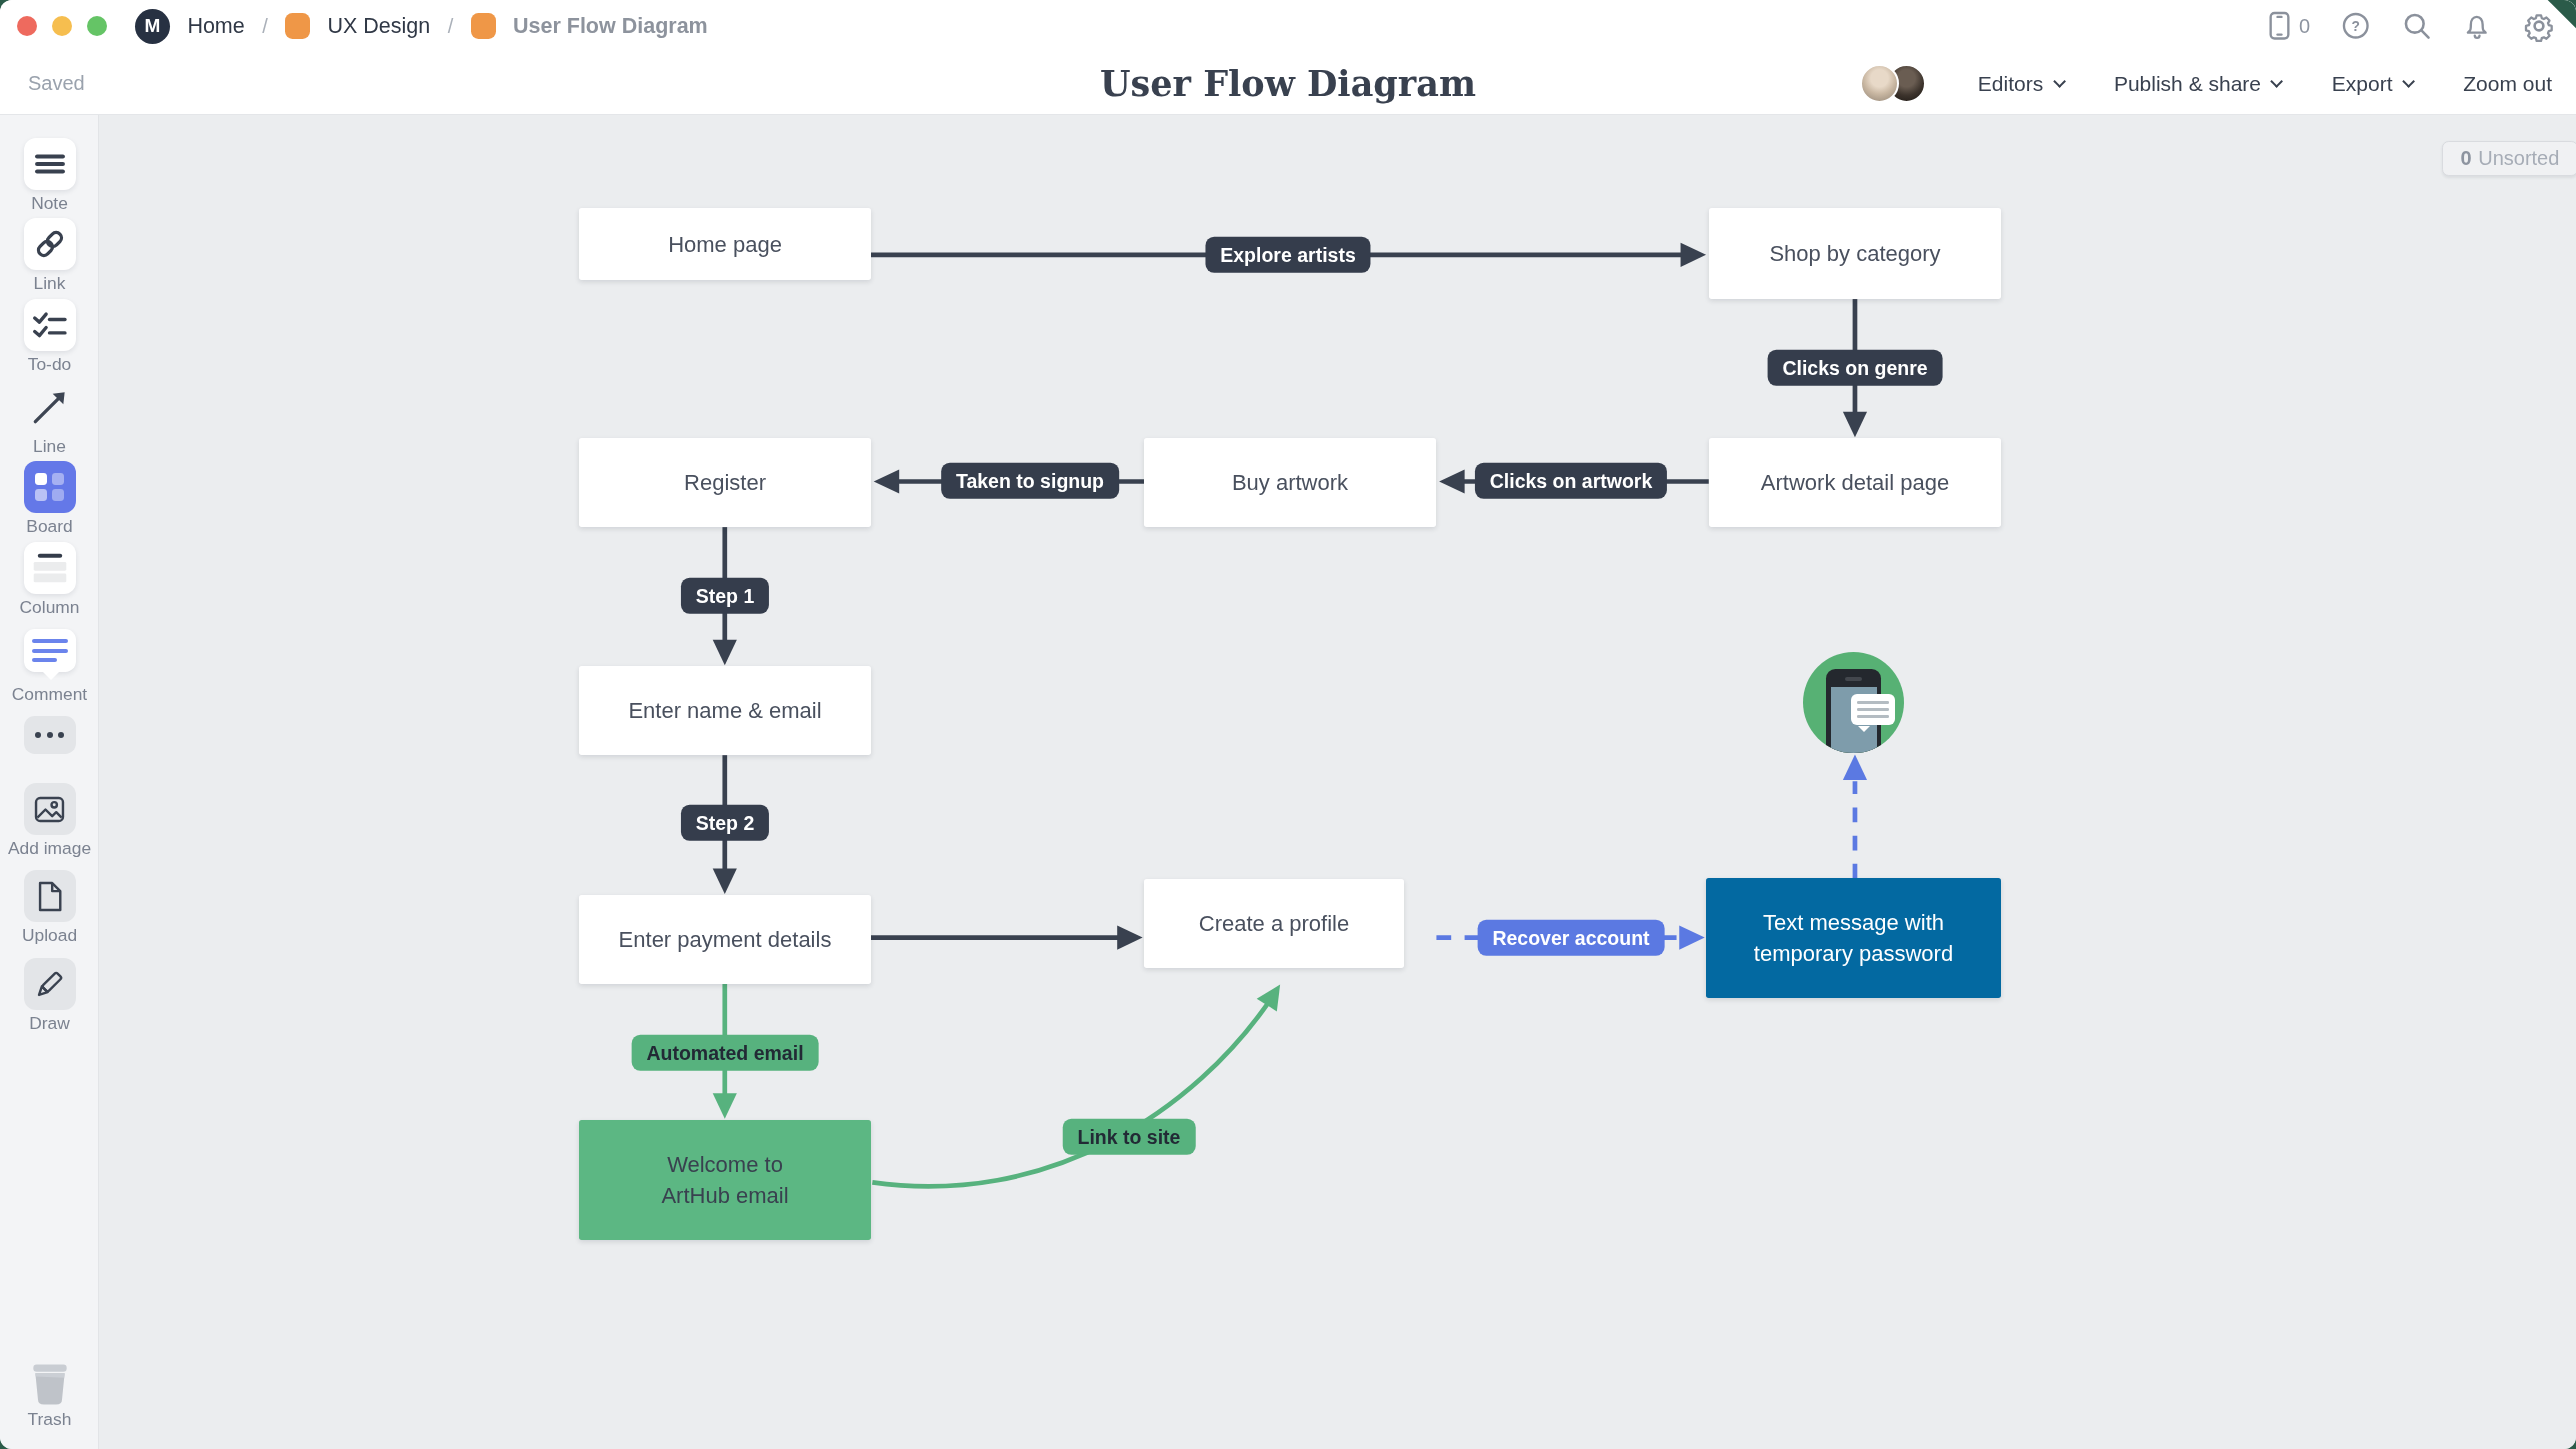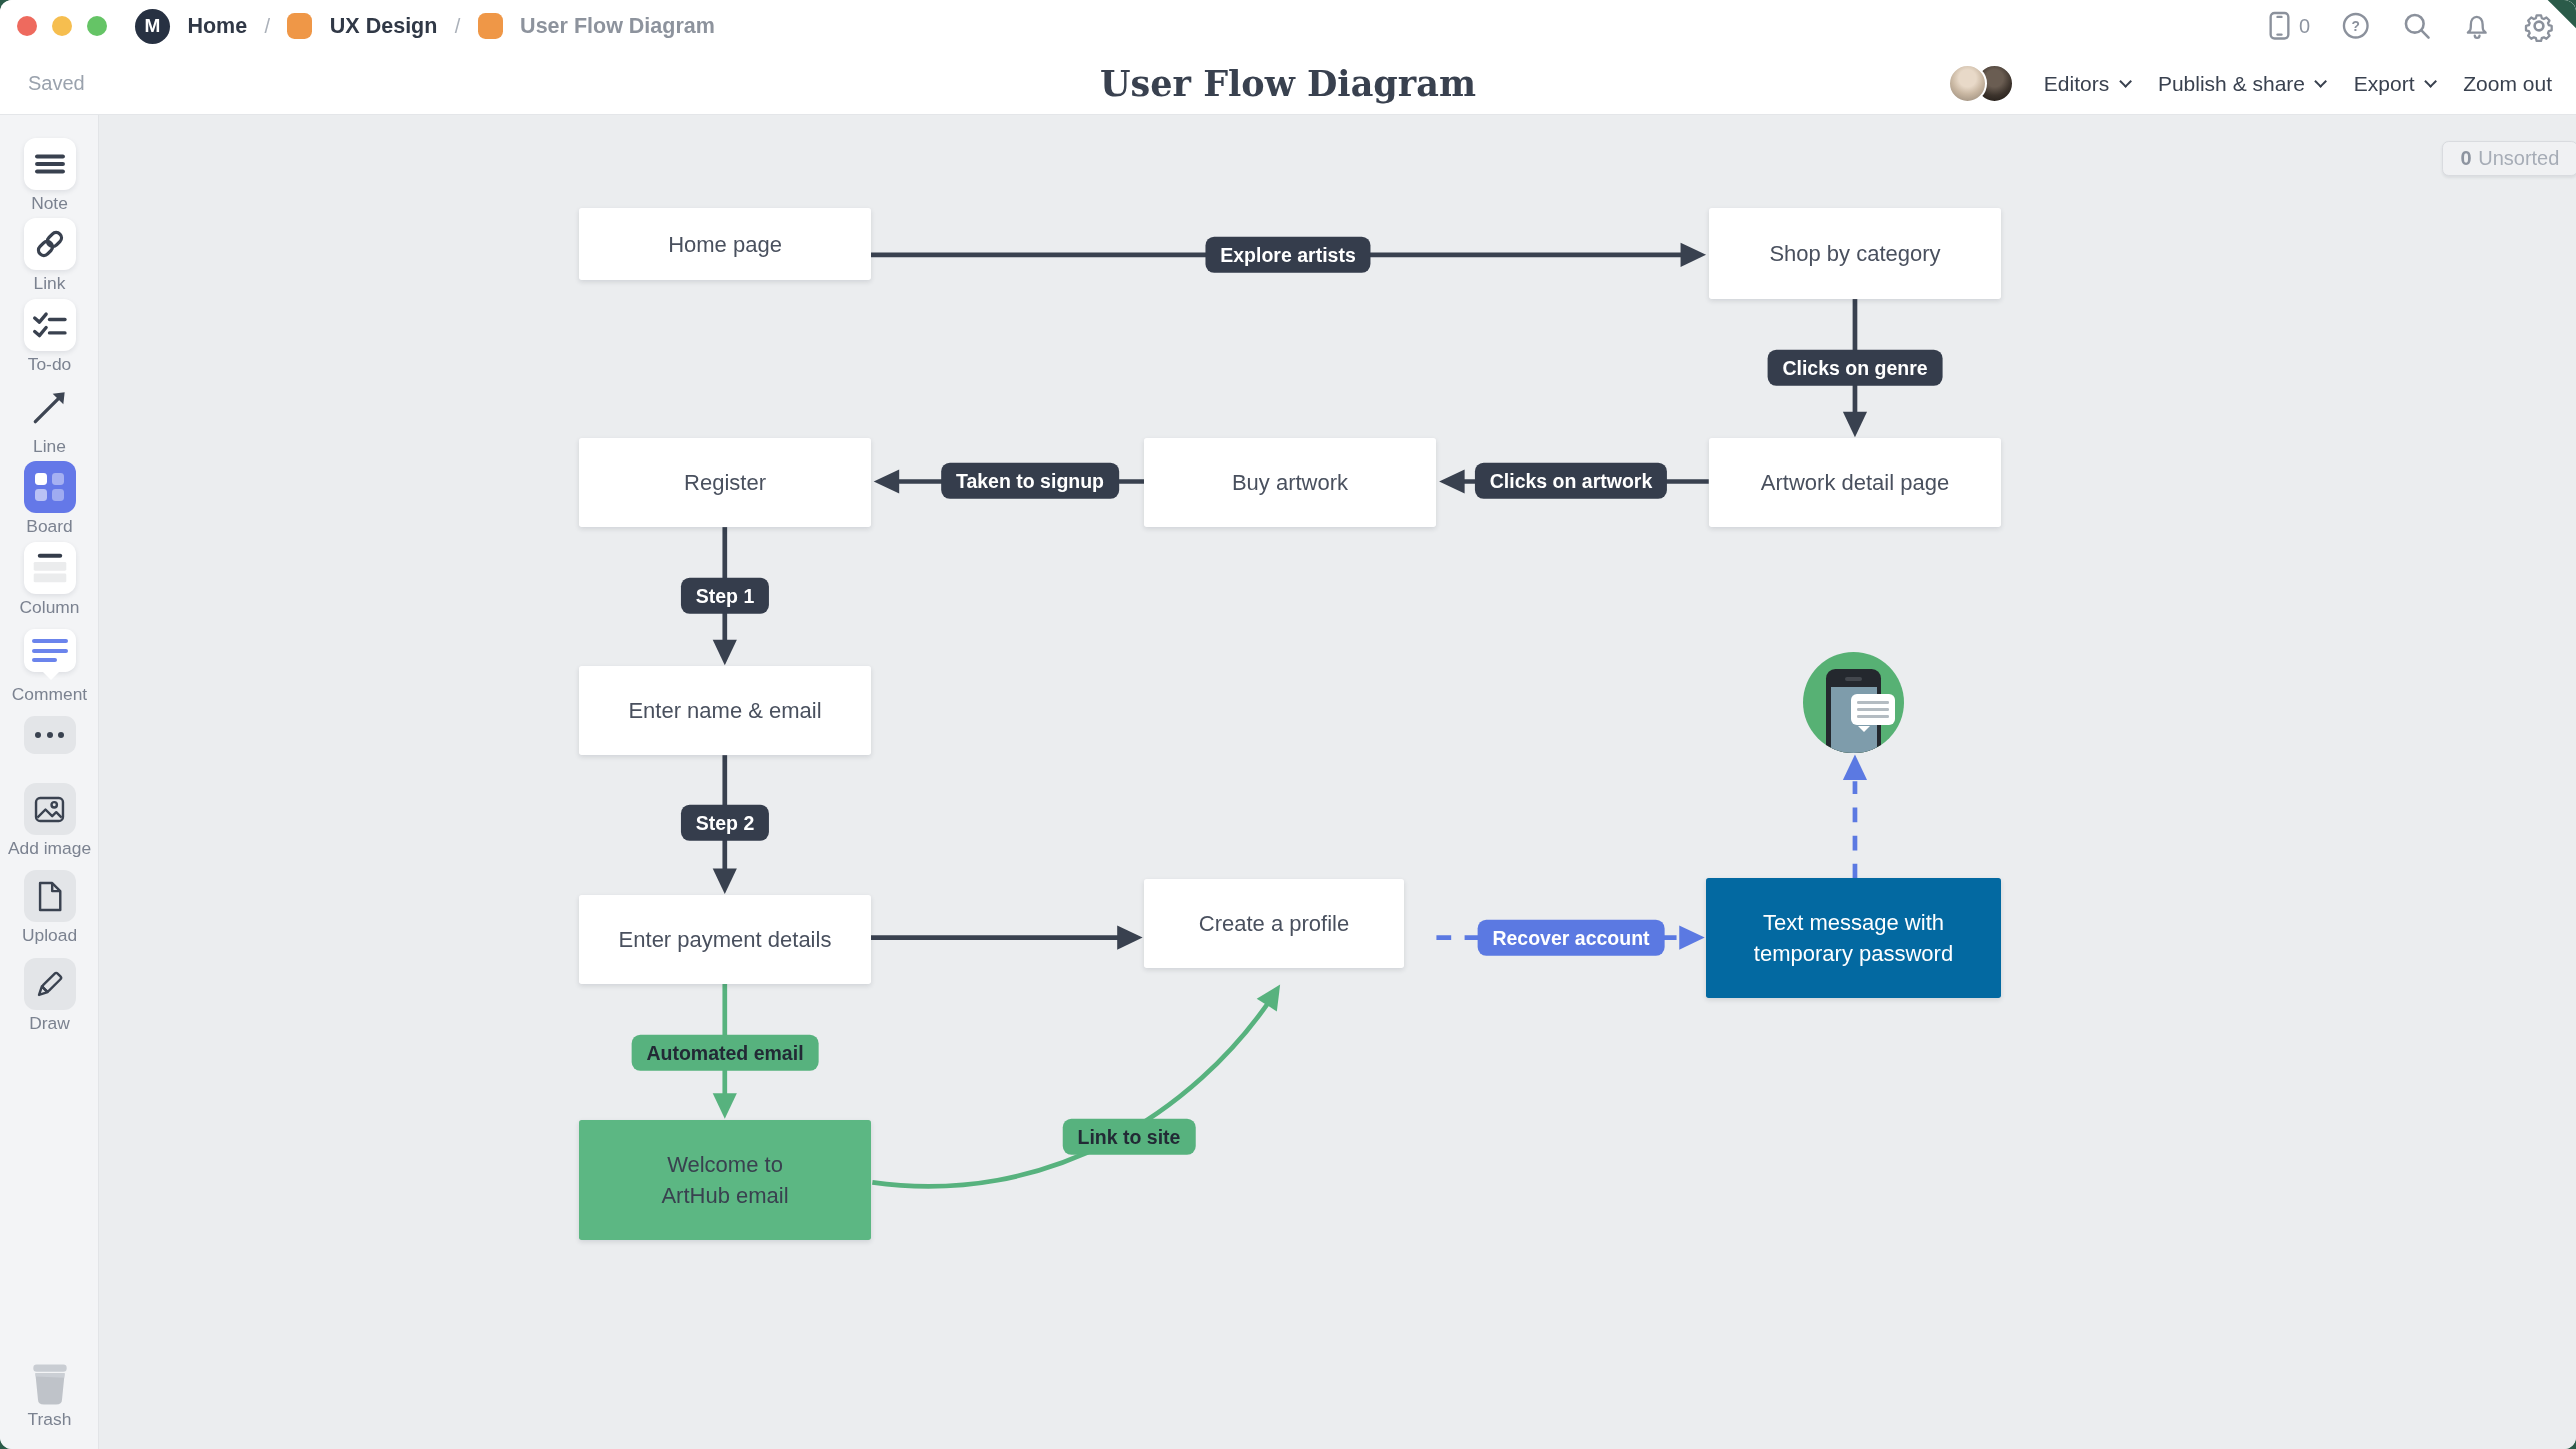--- a/index.html
+++ b/index.html
@@ -10,39 +10,39 @@
            border-radius:12px; overflow:hidden; }
 
   
   .titlebar{ position:absolute; left:0; top:0; width:100%; height:52px; background:#fff; z-index:30;
              display:flex; align-items:center; }
   .lights{ display:flex; gap:14.8px; margin-left:17.4px; }
   .light{ width:20px; height:20px; border-radius:50%; }
   .crumbs{ display:flex; align-items:center; margin-left:28px; gap:17.4px; }
   .logo-circle{ width:35px; height:35px; border-radius:50%; background:#273142; color:#fff;
                 display:flex; align-items:center; justify-content:center; font-weight:bold; font-size:19px; }
-  .crumb{ font-size:21.5px; font-weight:700; color:#303846; }
+  .crumb{ font-size:21.5px; font-weight:400; color:#303846; }
   .crumb.current{ color:#8d939d; font-weight:600; }
   .crumb-sep{ color:#aab0b9; font-size:20px; }
   .board-chip{ width:25px; height:26px; border-radius:7.4px; background:#ef9747; }
   .tb-right{ position:absolute; right:21.5px; top:0; height:52px; display:flex; align-items:center; gap:31px; }
   .tb-ico{ display:flex; align-items:center; gap:5.4px; color:#8b919c; }
   .tb-count{ font-size:20px; color:#8d94a0; }
   .corner-peel{ position:absolute; right:-20px; top:-20px; width:40px; height:40px;
                 background:#2b5b49; transform:rotate(45deg); z-index:40; }
 
   
   .header2{ position:absolute; left:0; top:52px; width:100%; height:63px; background:#fff;
             border-bottom:1.3px solid #e4e6e9; z-index:25; }
   .saved{ position:absolute; left:28px; top:0; height:63px; display:flex; align-items:center;
           font-size:20px; color:#9aa2ad; }
   .board-title{ position:absolute; left:0; right:0; top:0; height:63px; display:flex;
                 align-items:center; justify-content:center;
                 font-family:"DejaVu Serif", serif; font-weight:700; font-size:35px; color:#39414f; }
-  .hdr-actions{ position:absolute; right:24px; top:0; height:63px; display:flex; align-items:center; gap:30px; }
+  .hdr-actions{ position:absolute; right:24px; top:0; height:63px; display:flex; align-items:center; gap:52px; }
   .avatars{ display:flex; }
   .avatar{ width:39px; height:39px; border-radius:50%; border:2px solid #fff; }
   .avatar.a1{ background:radial-gradient(circle at 50% 35%, #e8d9c8 0 30%, #c9b7a2 55%, #8f8273 100%); z-index:2; }
   .avatar.a2{ background:radial-gradient(circle at 50% 35%, #6a5d52 0 30%, #3c332c 60%, #191511 100%); margin-left:-12px; }
   .hdr-btn{ display:flex; align-items:center; gap:9.4px; font-size:21px; color:#39414f; }
   .chev{ width:9.4px; height:9.4px; border-right:2.7px solid #39414f; border-bottom:2.7px solid #39414f;
          transform:rotate(45deg) translateY(-2.7px); }
 
   
   .sidebar{ position:absolute; left:0; top:115px; bottom:0; width:99px; background:#f3f4f6;

